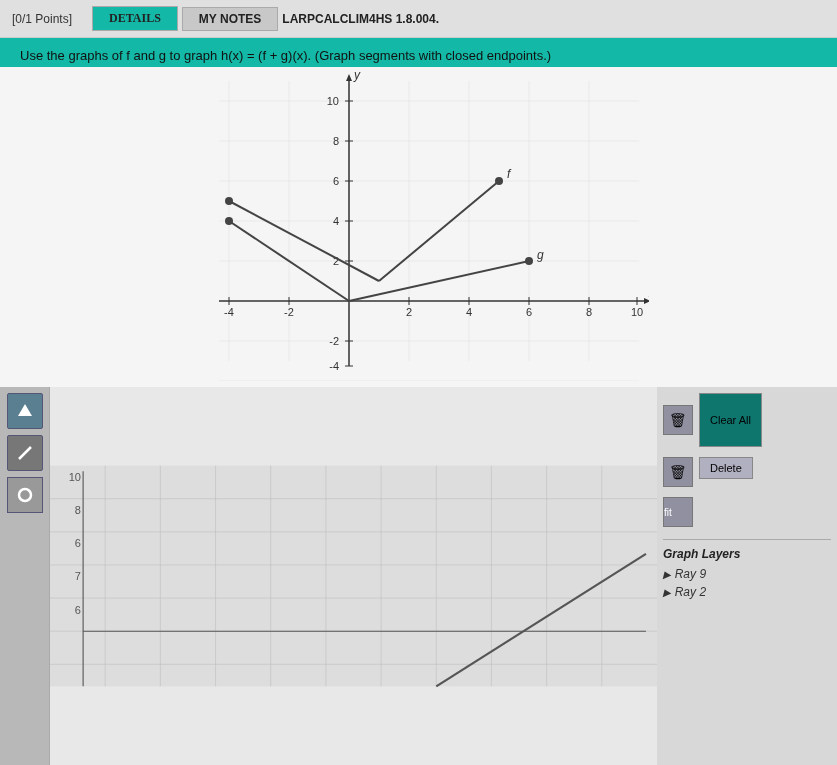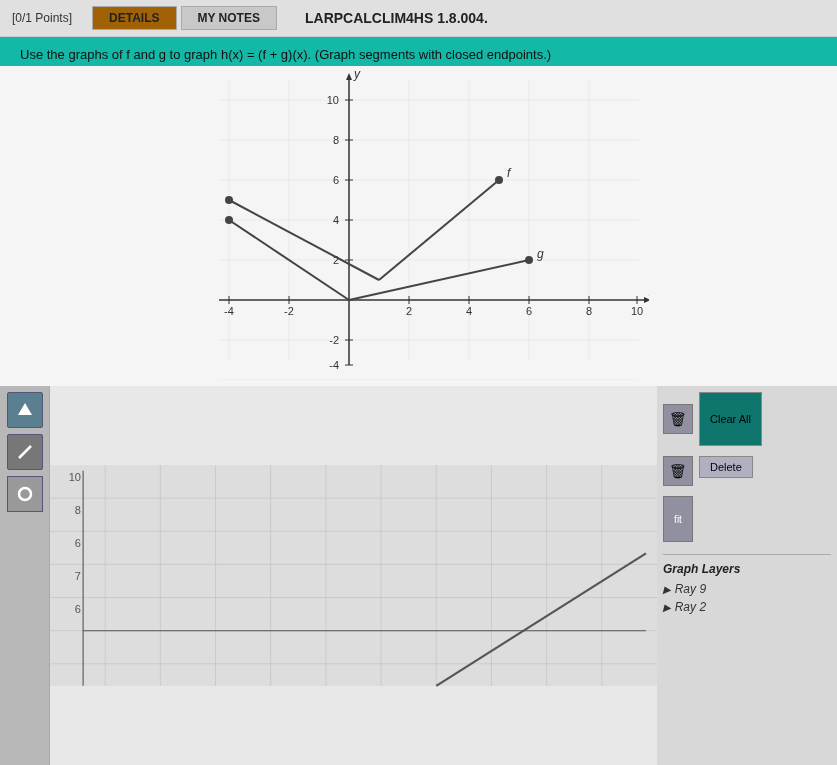--- a/index.html
+++ b/index.html
@@ -35,25 +35,26 @@
     .tab-btn {
       padding: 4px 16px;
       background: #c8c8c8;
       border: 1px solid #aaa;
       font-size: 12px;
       font-weight: bold;
       cursor: pointer;
       color: #222;
     }
     .tab-btn.active {
-      background: #a16207;
+      background: #14b8a6;
+      font-family: Liberation Serif, serif;
     }
     .problem-id {
-      margin-left: 24px;
-      font-size: 14px;
+      margin-left: 0;
+      font-size: 12px;
       font-weight: bold;
       color: #222;
     }
     
     .problem-area {
       background: #14b8a6;
       padding: 10px 20px 4px 20px;
     }
     .problem-text {
       font-size: 13px;
@@ -349,21 +350,21 @@
         </div>
         <button class="clear-all-btn">Clear All</button>
       </div>
       <div style="display:flex; gap:6px; align-items:center; margin-top:4px;">
         <div style="width:30px;height:30px;background:#9090a0;border:1px solid #777;display:flex;align-items:center;justify-content:center;">
           <span style="font-size:14px;">🗑</span>
         </div>
         <button class="delete-btn">Delete</button>
       </div>
       <div style="margin-top:4px; display:flex; gap:6px; align-items:center;">
-        <div style="width:30px;height:46px;background:#9090a0;border:1px solid #777;display:flex;align-items:center;justify-content:center;">
+        <div style="width:30px;height:30px;background:#9090a0;border:1px solid #777;display:flex;align-items:center;justify-content:flex-start;">
           <span style="font-size:10px; color:white;">fit</span>
         </div>
       </div>
 
       <div style="border-top:1px solid #aaa; margin-top:6px; padding-top:6px;font-style:italic;">
         <span class="graph-layers-title">Graph Layers</span>
         <div class="layer-item" style="margin-top:6px;">
           <span class="layer-arrow">▶</span>
           <span>Ray 9</span>
         </div>

